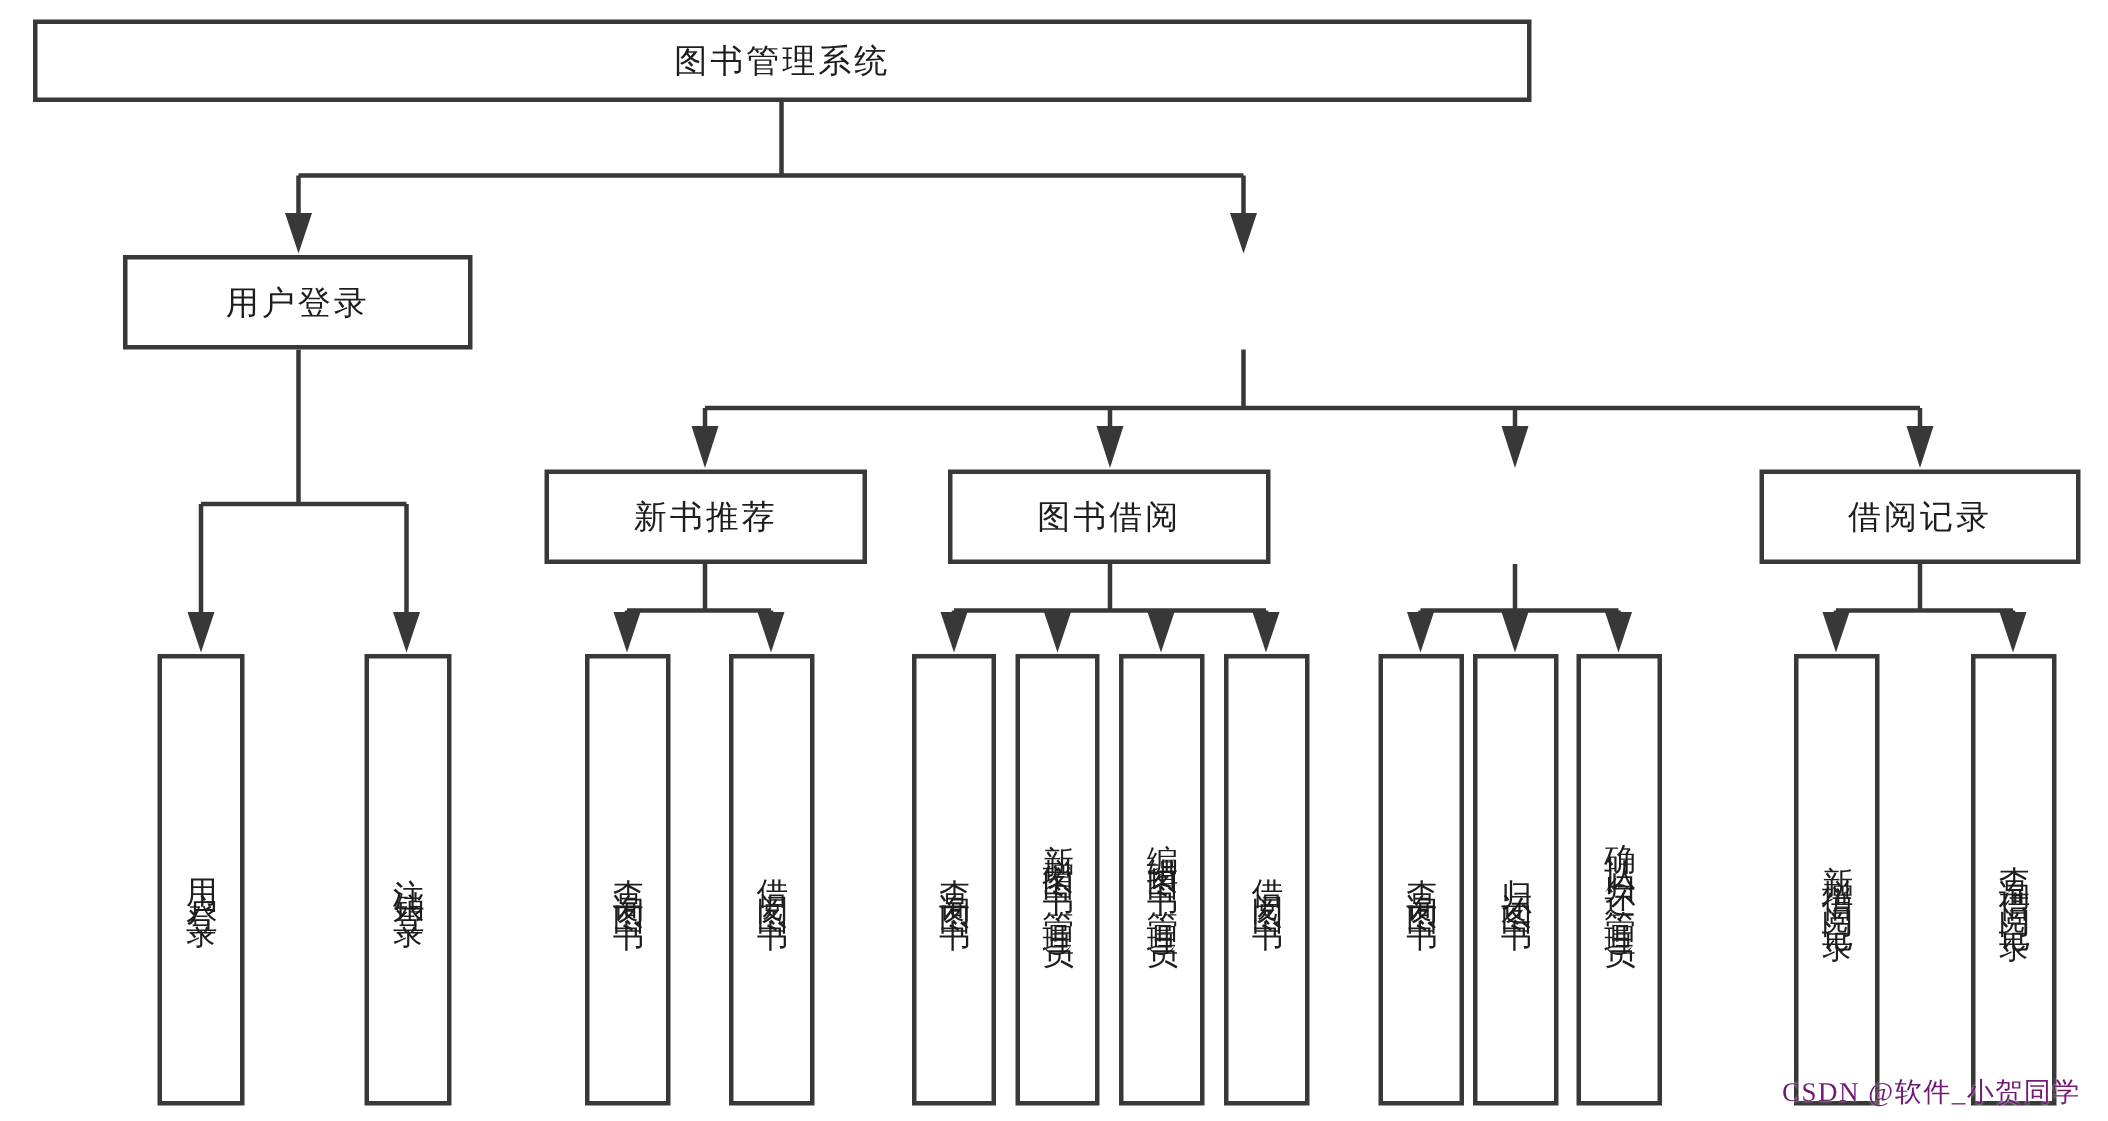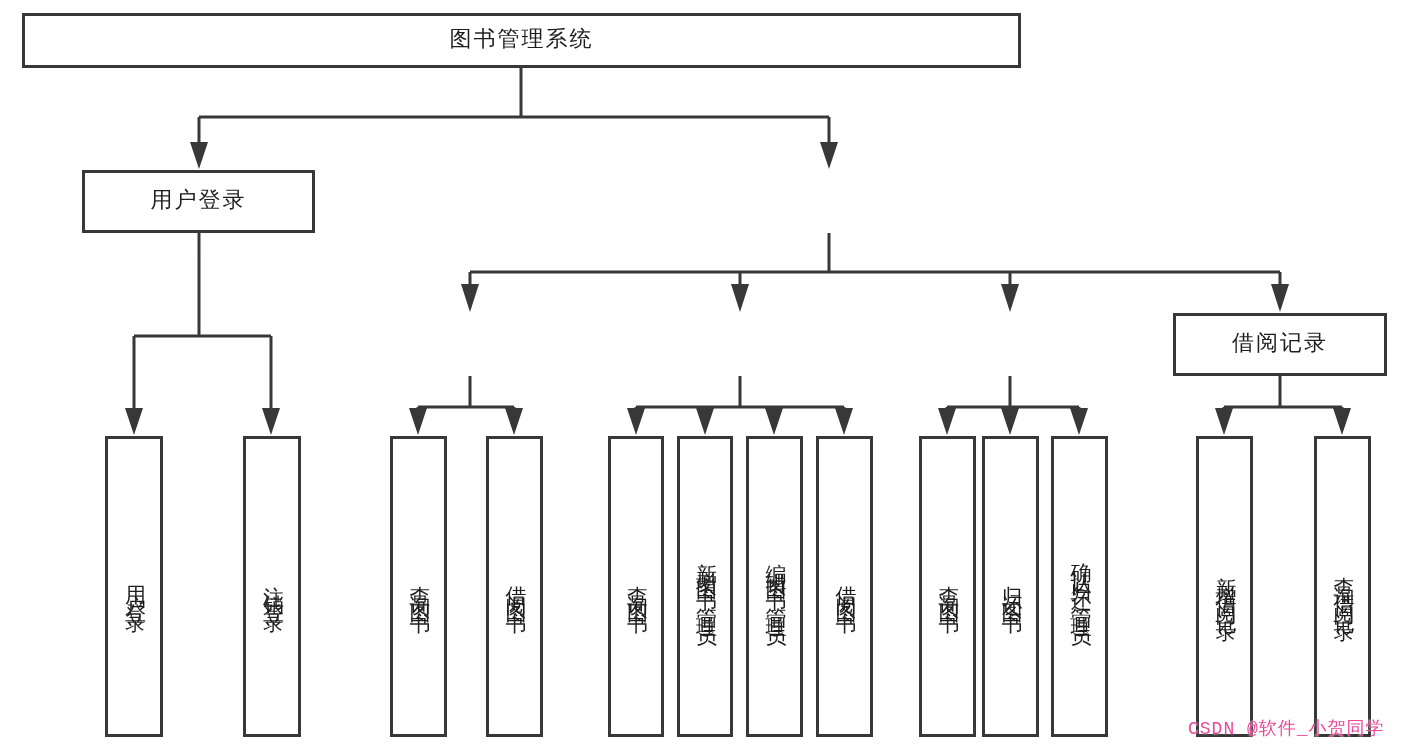--- a/index.html
+++ b/index.html
@@ -1,34 +1,34 @@
 <!DOCTYPE html>
 <html><head>
 <meta charset="utf-8">
 <style>
   html,body{margin:0;padding:0;background:#ffffff;}
   .canvas{
     position:relative;width:1405px;height:747px;background:#ffffff;
-    font-family:Liberation Mono, monospace;overflow:hidden;border-radius:27px;
+    font-family:Liberation Serif, serif;overflow:hidden;border-radius:27px;
   }
   .connectors{position:absolute;left:0;top:0;width:1405px;height:747px;}
   .box{
     position:absolute;box-sizing:border-box;background:#ffffff;
     border:3px solid #383838;display:flex;align-items:center;justify-content:center;
   }
   .hlabel{
     font-size:22px;color:#1d1d1d;letter-spacing:2px;white-space:nowrap;line-height:1;
   }
   .tall{top:436px;height:301px;}
   .vlabel{
     writing-mode:vertical-rl;font-size:21px;color:#1d1d1d;
     letter-spacing:9px;line-height:1;white-space:nowrap;
   }
   .watermark{
-    position:absolute;left:1188px;top:716px;font-size:18px;color:#ec4899;
+    position:absolute;left:1188px;top:716px;font-size:18px;color:#701a75;
     letter-spacing:1px;white-space:nowrap;z-index:3;text-shadow:0 0 2px #ffffff;
   }
   .stroke{fill:none;stroke:#383838;stroke-width:3;}
   .arrow{fill:#383838;stroke:none;}
 </style>
 </head>
 <body>
 
 <div class="canvas">
 
@@ -83,20 +83,26 @@
   </svg>
 
   <div class="box" style="left:22px;top:13px;width:999px;height:55px">
     <span class="hlabel">图书管理系统</span>
   </div>
 
   <div class="box" style="left:82px;top:170px;width:233px;height:63px">
     <span class="hlabel">用户登录</span>
   </div>
 
+  <div class="box" style="left:363px;top:313px;width:215px;height:63px">
+    <span class="hlabel">新书推荐</span>
+  </div>
+  <div class="box" style="left:632px;top:313px;width:215px;height:63px">
+    <span class="hlabel">图书借阅</span>
+  </div>
   <div class="box" style="left:1173px;top:313px;width:214px;height:63px">
     <span class="hlabel">借阅记录</span>
   </div>
 
   <div class="box tall" style="left:105px;width:58px">
     <span class="vlabel">用户登录</span>
   </div>
   <div class="box tall" style="left:243px;width:58px">
     <span class="vlabel">注销登录</span>
   </div>

